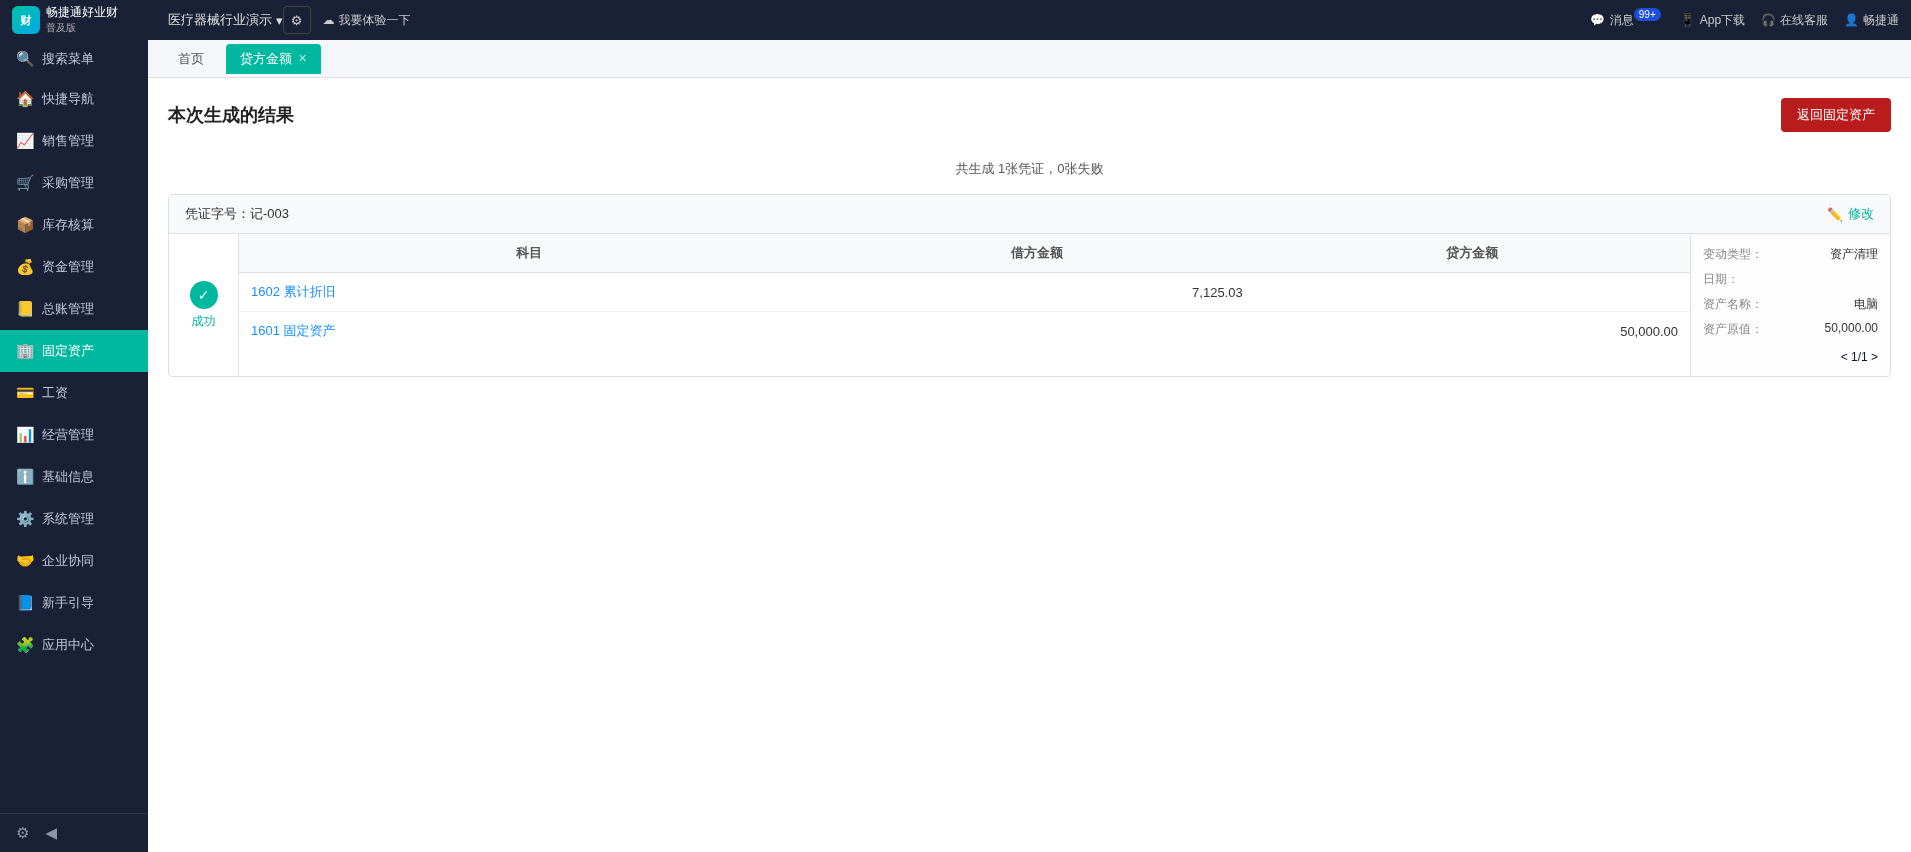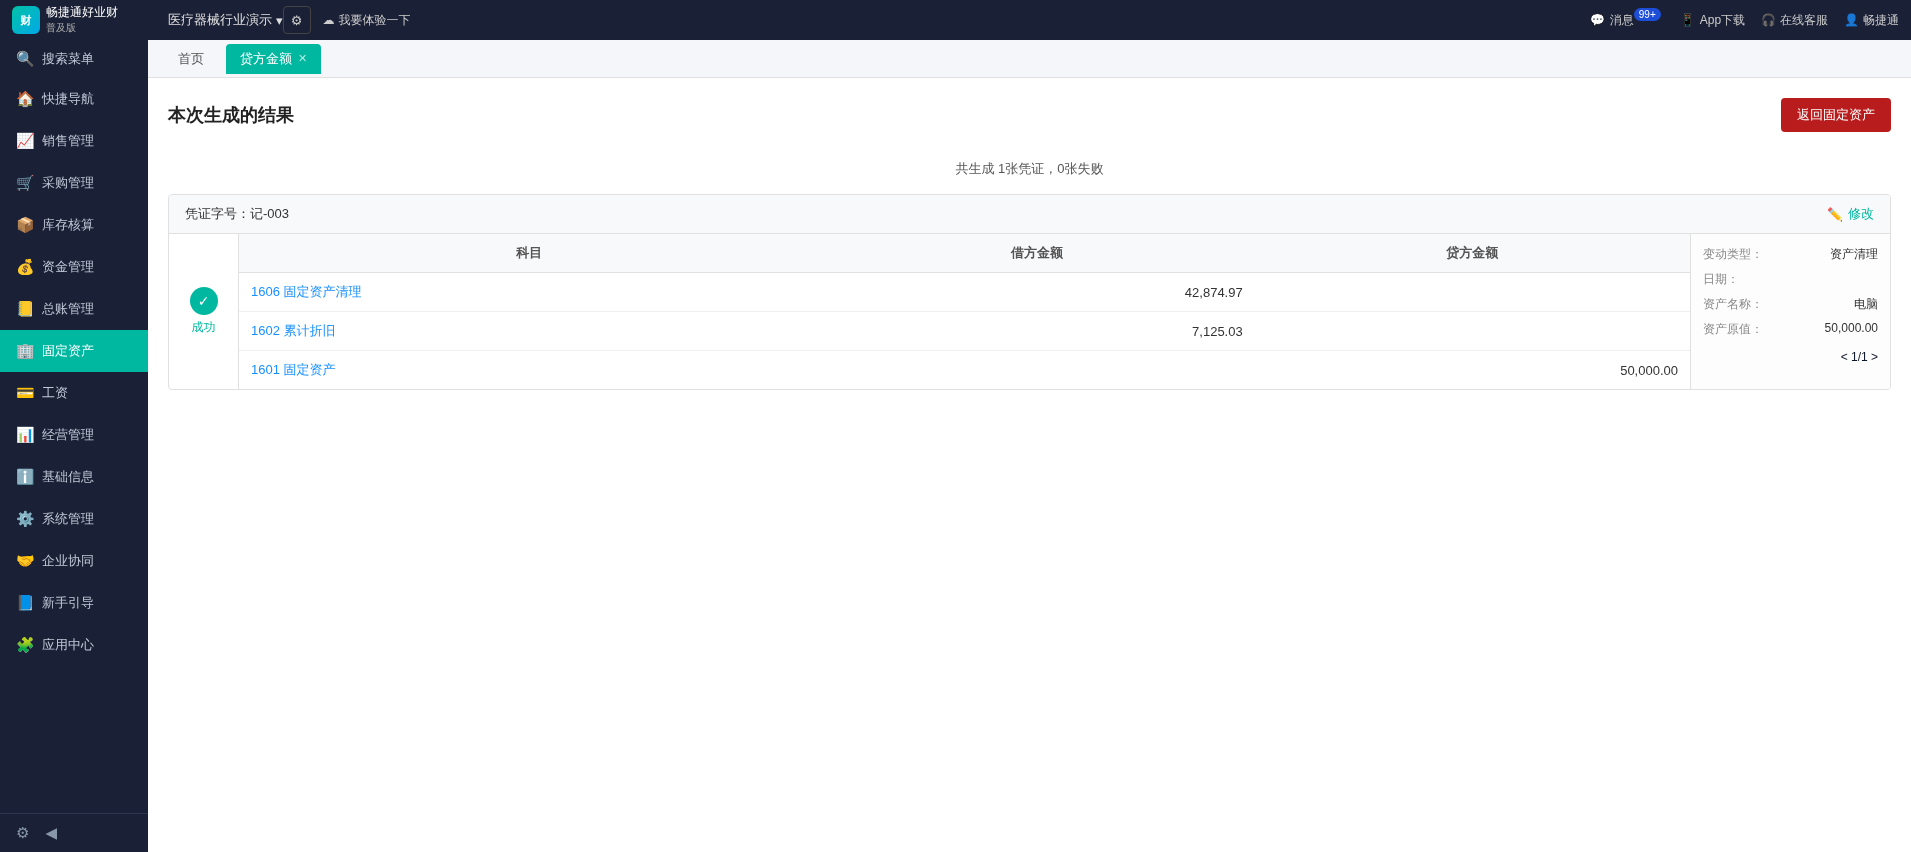--- a/index.html
+++ b/index.html
@@ -462,27 +462,20 @@
           <div class="voucher-table-wrap">
             <table class="voucher-table">
               <thead>
                 <tr>
                   <th class="col-subject">科目</th>
                   <th class="col-debit">借方金额</th>
                   <th class="col-credit">贷方金额</th>
                 </tr>
               </thead>
               <tbody>
-                <tr>
-                  <td>
-                    <span class="subject-link">1606 固定资产清理</span>
-                  </td>
-                  <td class="amount-cell">42,874.97</td>
-                  <td class="amount-cell"></td>
-                </tr>
                 <tr>
                   <td>
                     <span class="subject-link">1602 累计折旧</span>
                   </td>
                   <td class="amount-cell">7,125.03</td>
                   <td class="amount-cell"></td>
                 </tr>
                 <tr>
                   <td>
                     <span class="subject-link">1601 固定资产</span>

